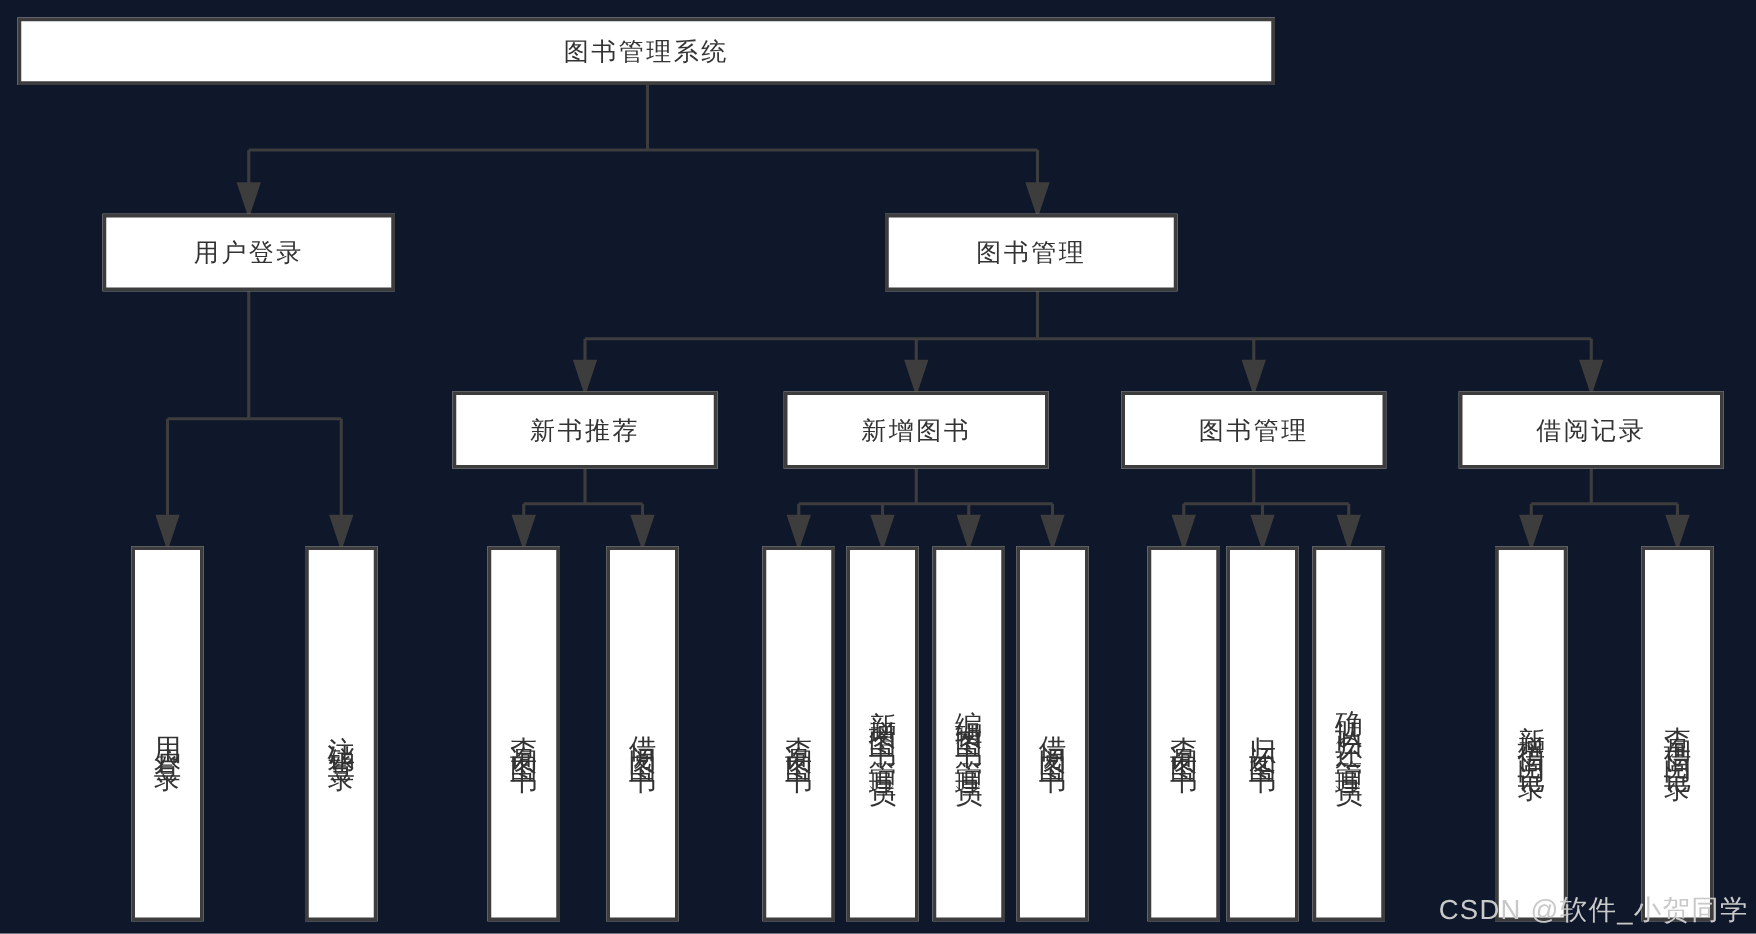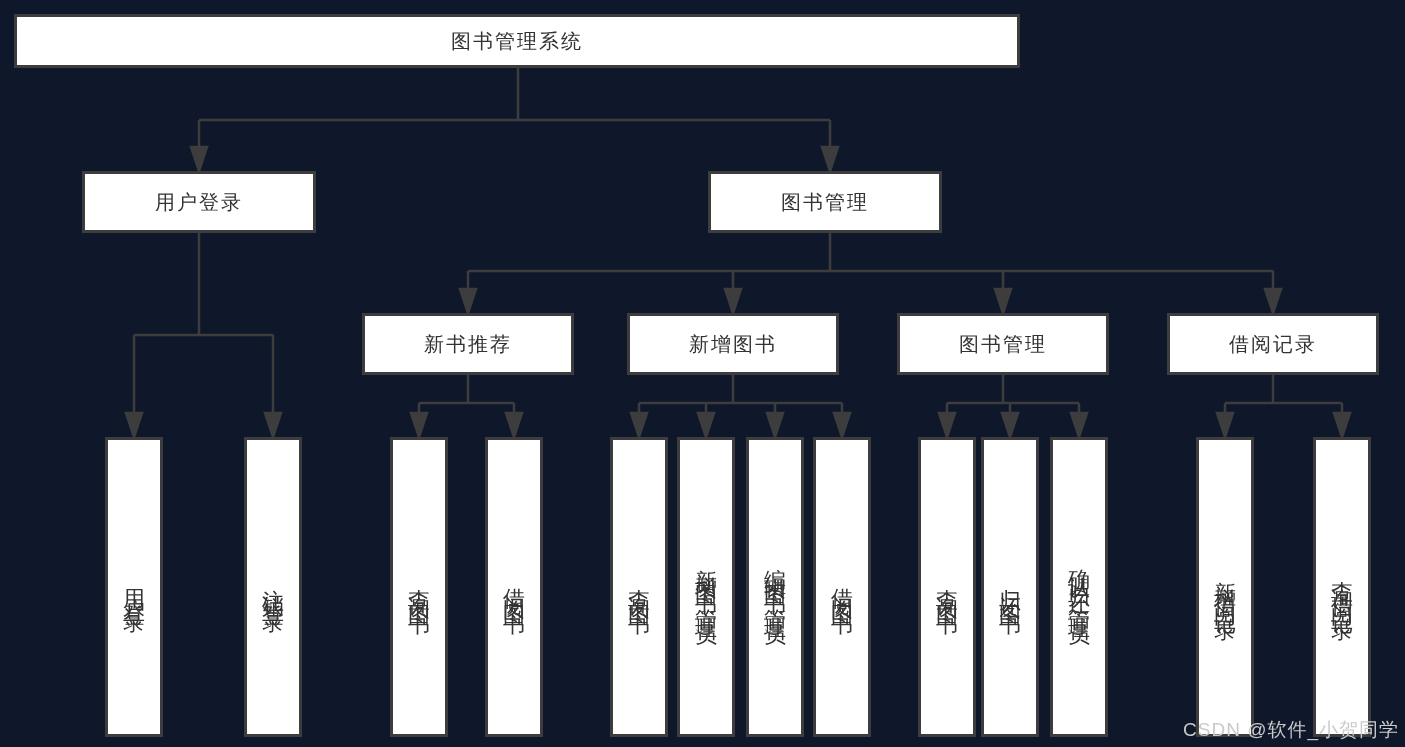--- a/index.html
+++ b/index.html
@@ -35,21 +35,21 @@
     writing-mode: vertical-rl;
     text-orientation: mixed;
     font-size: 22px;
     letter-spacing: 8px;
     line-height: 1;
   }
   .watermark {
     position: absolute;
     right: 6px;
     bottom: 4px;
-    font-size: 19px;
+    font-size: 22px;
     color: #c9c9c9;
     letter-spacing: 1px;
     white-space: nowrap;
   }
 </style>
 </head>
 <body>
 
 <div class="canvas">
 

